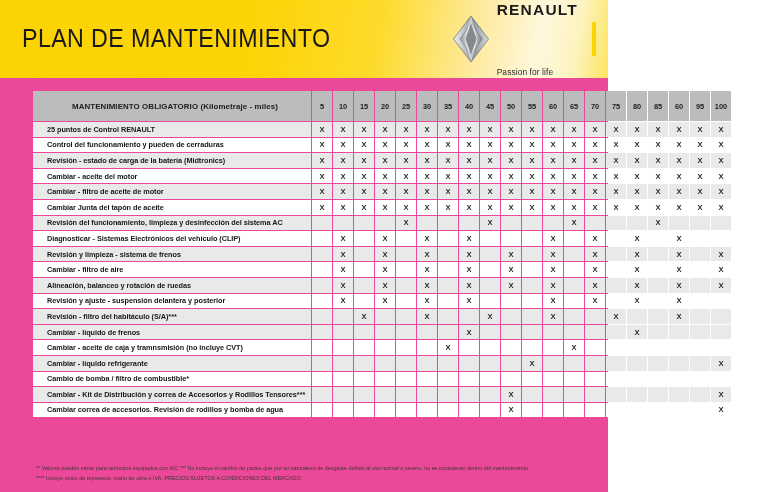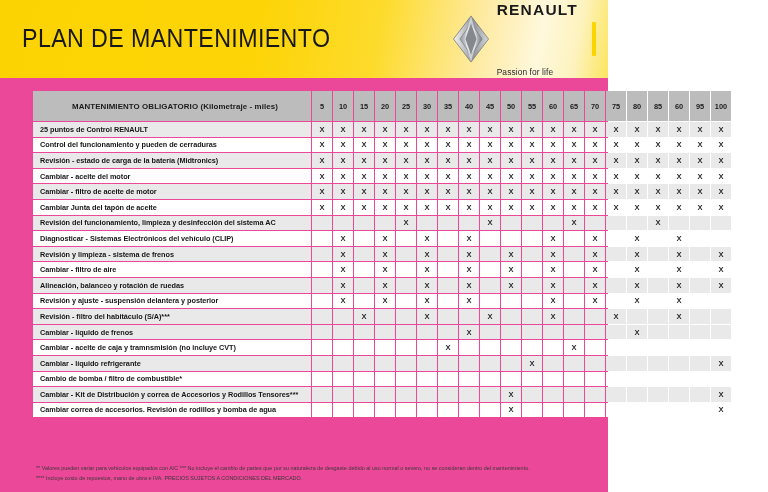--- a/index.html
+++ b/index.html
@@ -76,21 +76,21 @@
   th.spacer-col { width: 12px; background: #ffffff; }
 
   tbody td {
     height: 14.6px;
     font-size: 7.3px;
     color: #161616;
     vertical-align: middle;
   }
   td.label {
     text-align: left;
-    padding-left: 7px;
+    padding-left: 14px;
     font-weight: bold;
     letter-spacing: -0.05px;
     white-space: nowrap;
   }
   td.mark { text-align: center; font-size: 7.6px; font-weight: bold; color: #2b2b2b; }
   tbody tr.odd td { background: #e9e9e9; }
   tbody tr.even td { background: #ffffff; }
   tbody tr td.spacer-col { background: #ffffff !important; }
 
   

